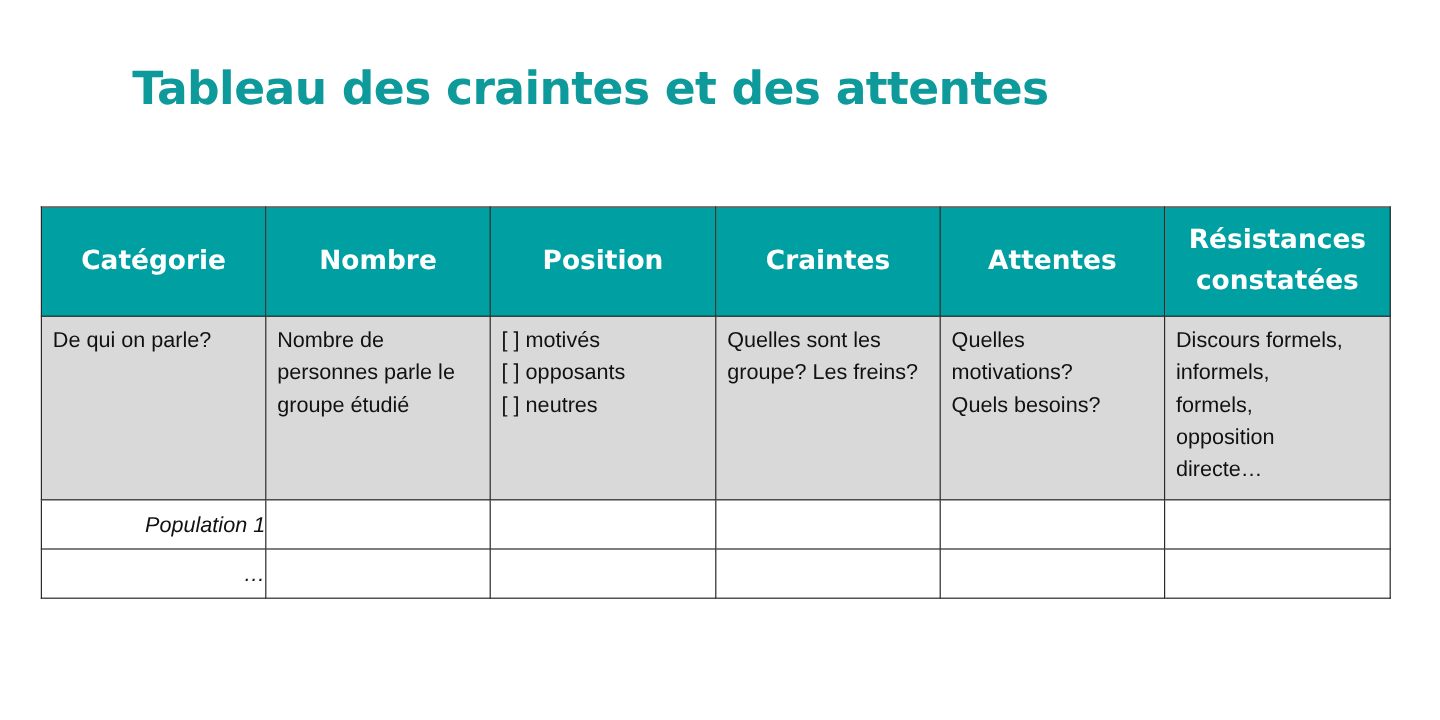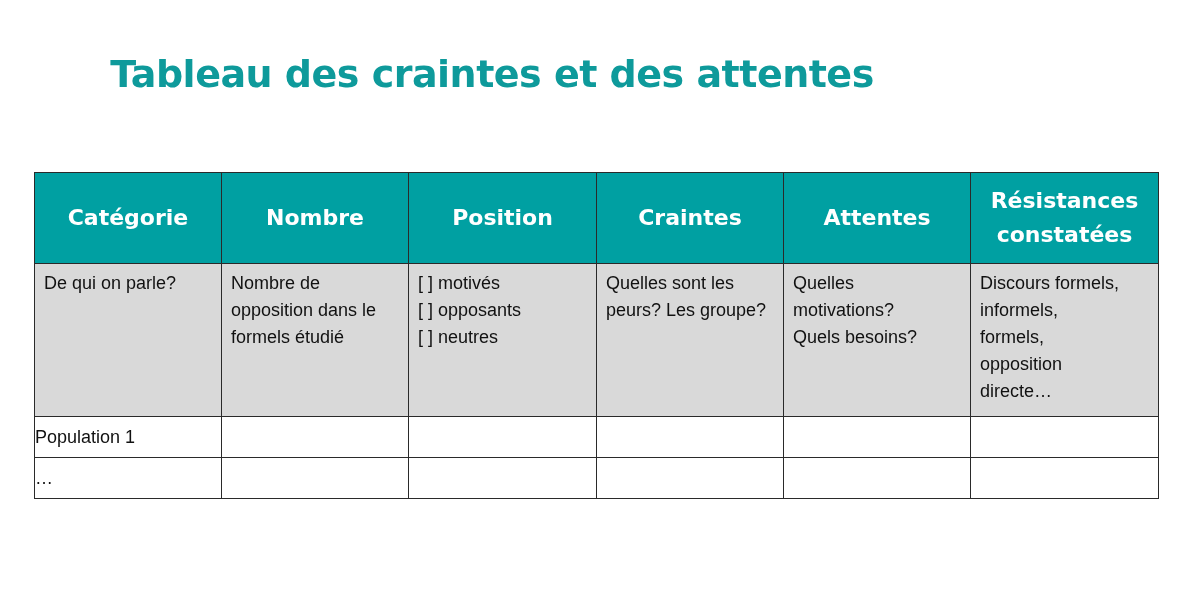--- a/index.html
+++ b/index.html
@@ -22,21 +22,21 @@
     th {
       background: #00a0a2; color: #fff; font-weight: bold;
       font-family: "DejaVu Sans", "Liberation Sans", sans-serif;
       font-size: 22px; height: 90px; vertical-align: middle !important;
       text-align: center; line-height: 34px;
     }
     tr.desc td {
       background: #d9d9d9; height: 146px; font-size: 18px; line-height: 27px;
       padding: 6px 14px 0 9px; color: #111;
     }
-    tr.row td { height: 40px; font-size: 18px; text-align: left; vertical-align: middle; }
+    tr.row td { height: 40px; font-size: 18px; text-align: right; vertical-align: middle; font-style: italic; }
     .line { display: block; white-space: nowrap; }
   </style>
 </head>
 <body>
 
 <div class="title">Tableau des craintes et des attentes</div>
 
 <table class="grid">
   <colgroup>
     <col style="width:187px">
@@ -57,31 +57,31 @@
           <span class="line">Résistances</span>
           <span class="line">constatées</span>
         </th>
   </tr>
   <tr class="desc">
     <td>
       <span class="line">De qui on parle?</span>
     </td>
     <td>
       <span class="line">Nombre de</span>
-      <span class="line">opposition dans le</span>
-      <span class="line">formels étudié</span>
+      <span class="line">personnes parle le</span>
+      <span class="line">groupe étudié</span>
     </td>
     <td>
       <span class="line">[ ] motivés</span>
       <span class="line">[ ] opposants</span>
       <span class="line">[ ] neutres</span>
     </td>
     <td>
       <span class="line">Quelles sont les</span>
-      <span class="line">peurs? Les groupe?</span>
+      <span class="line">groupe? Les freins?</span>
     </td>
     <td>
       <span class="line">Quelles</span>
       <span class="line">motivations?</span>
       <span class="line">Quels besoins?</span>
     </td>
     <td>
       <span class="line">Discours formels,</span>
       <span class="line">informels,</span>
       <span class="line">formels,</span>

